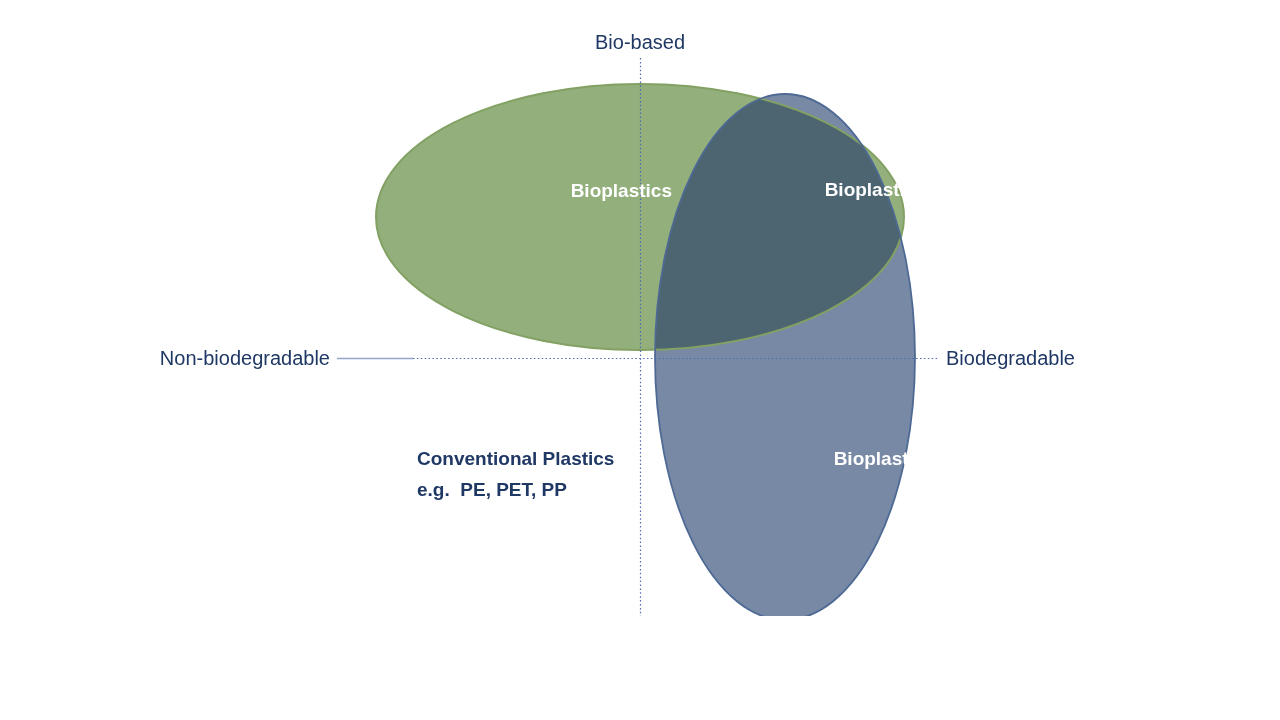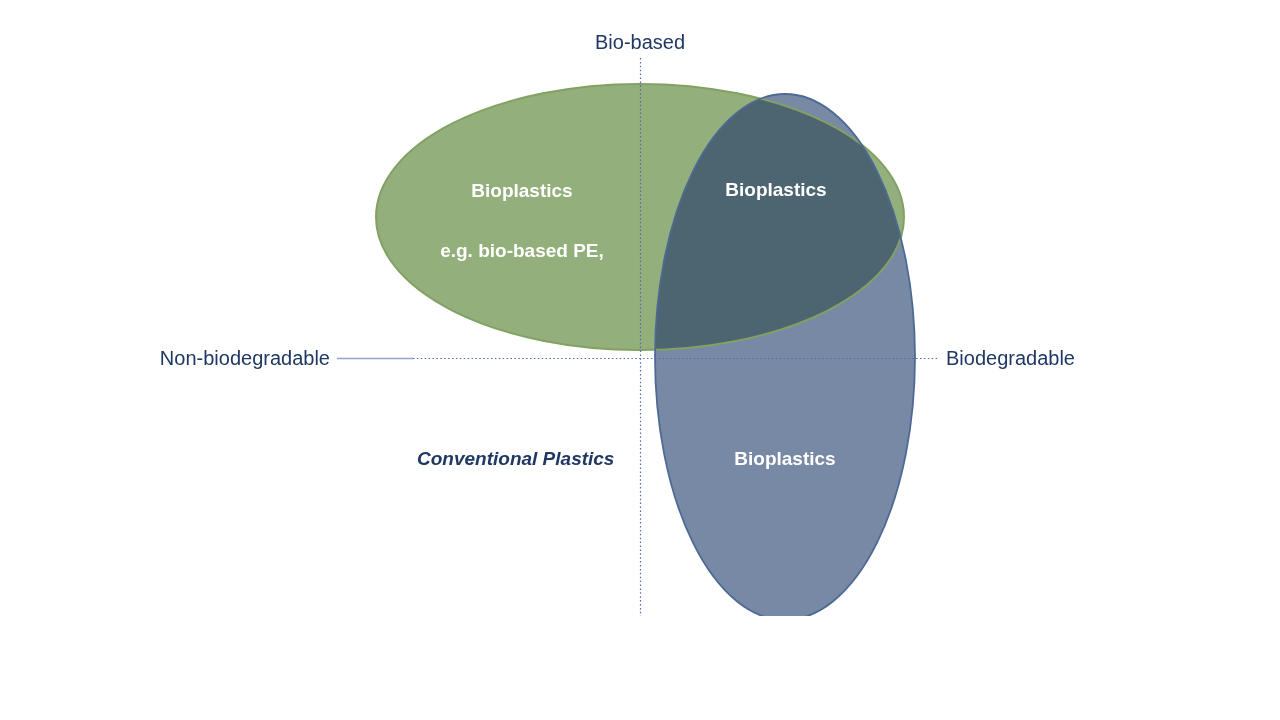--- a/index.html
+++ b/index.html
@@ -23,28 +23,28 @@
   .edge-green{fill:none;stroke:var(--green-stroke);stroke-width:2;}
   .edge-blue{fill:none;stroke:var(--blue-stroke);stroke-width:1.8;}
   .axis-dot{stroke:var(--axis-dotted);stroke-width:1.2;stroke-dasharray:1.5 2.4;fill:none;}
   .axis-sol{stroke:var(--axis-solid);stroke-width:1.7;fill:none;}
   .lbl{
     position:absolute;color:var(--text-navy);font-size:20px;line-height:24px;
     white-space:pre;
   }
   .lbl.center{text-align:center;}
   .lbl.right{text-align:right;}
-  .block{position:absolute;text-align:center;}
+  .block{position:absolute;text-align:right;}
   .block .line{
     font-size:19px;font-weight:bold;line-height:30px;height:30px;
     color:var(--text-white);white-space:pre;
   }
   .block .spacer{height:30px;}
   .block.navy-block{text-align:left;}
-  .block.navy-block .line{color:var(--text-navy);line-height:31px;height:31px;font-style:italic;}
+  .block.navy-block .line{color:var(--text-navy);line-height:31px;height:31px;}
 </style>
 </head>
 <body>
 
 <div class="stage">
 
   <svg width="1280" height="720" viewBox="0 0 1280 720">
     <defs>
       <clipPath id="greenClip">
         <ellipse cx="640" cy="217" rx="264" ry="133"></ellipse>
@@ -68,30 +68,30 @@
   <div class="lbl center" style="left:540px;top:30px;width:200px;">Bio-based</div>
 
 
   <div class="lbl" style="left:946px;top:346px;width:230px;">Biodegradable</div>
 
   <div class="lbl right" style="left:80px;top:346px;width:250px;">Non-biodegradable</div>
 
   <div class="block" style="left:372px;top:176px;width:300px;">
     <div class="line">Bioplastics</div>
     <div class="spacer"></div>
-    <div class="line">e.g. bio-based PE,</div>
   </div>
 
   <div class="block" style="left:626px;top:175px;width:300px;">
     <div class="line">Bioplastics</div>
     <div class="spacer"></div>
   </div>
 
   <div class="block" style="left:635px;top:444px;width:300px;">
     <div class="line">Bioplastics</div>
     <div class="spacer"></div>
   </div>
 
   <div class="block navy-block" style="left:417px;top:443px;width:280px;">
     <div class="line">Conventional Plastics</div>
+    <div class="line">e.g.  PE, PET, PP</div>
   </div>
 
 </div>
 
 </body></html>

